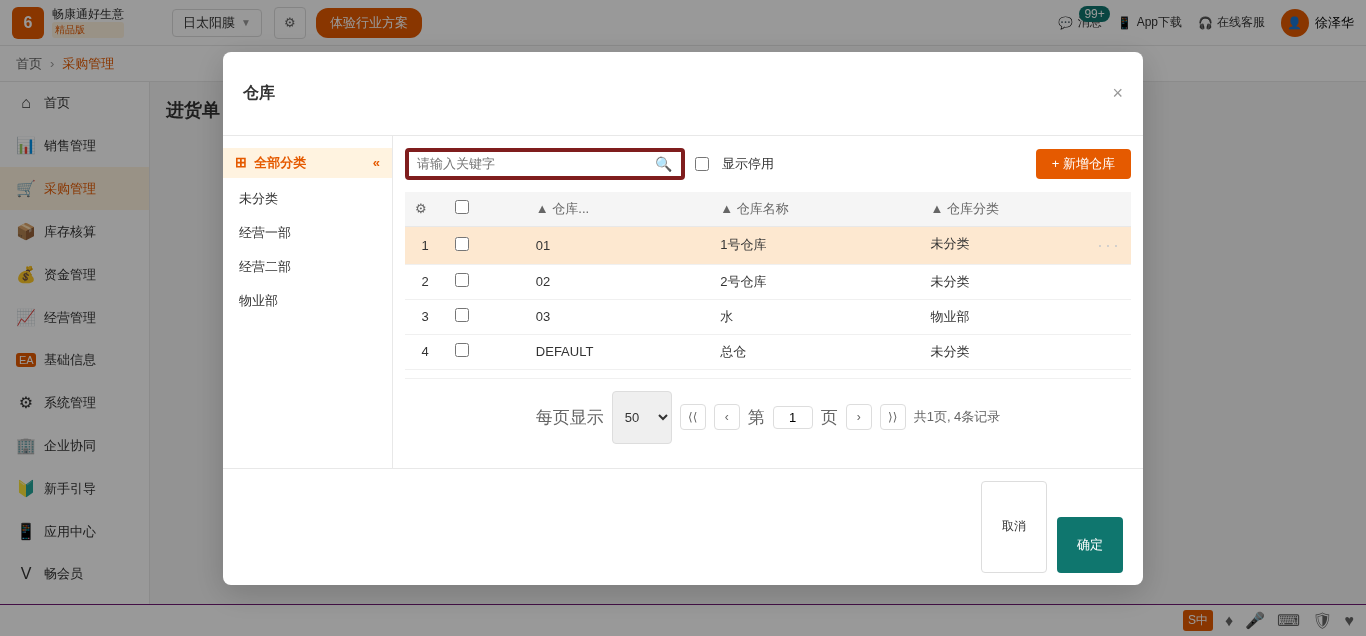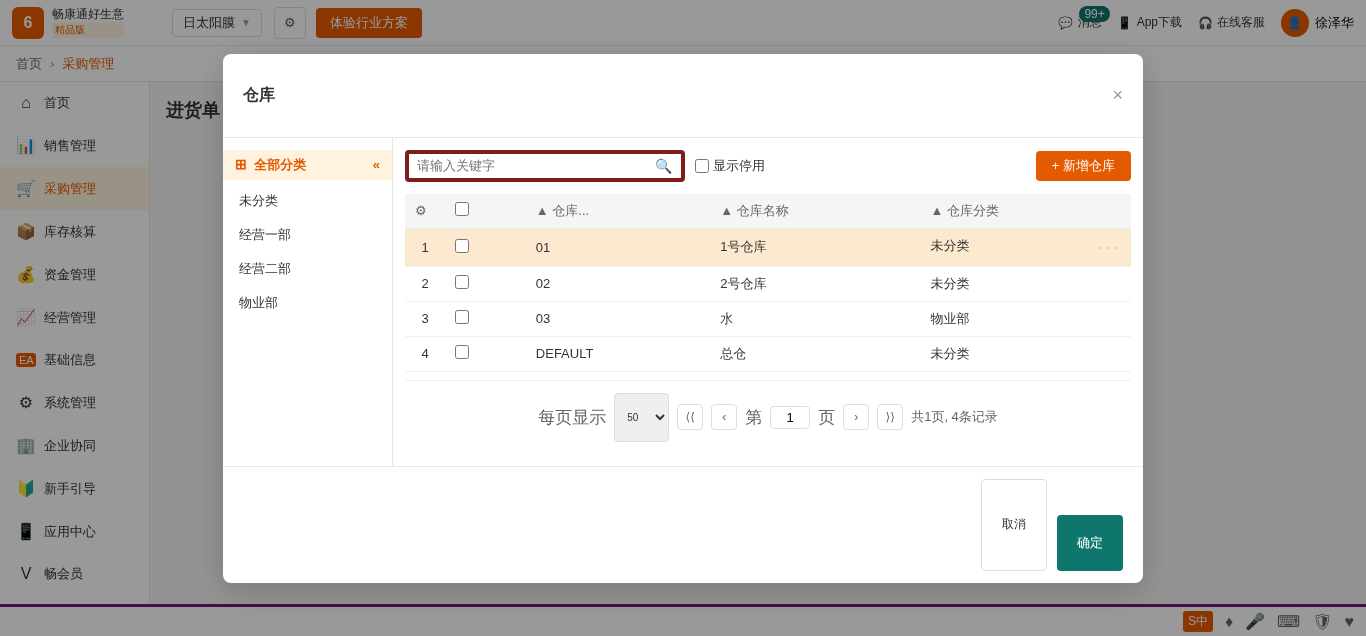--- a/index.html
+++ b/index.html
@@ -40,21 +40,21 @@
     .store-selector .arrow { margin-left: 6px; color: #999; font-size: 10px; }
     .topbar-mid { display: flex; align-items: center; gap: 10px; margin-left: 12px; }
     .settings-btn {
       width: 32px; height: 32px;
       border: 1px solid #ddd; border-radius: 4px;
       display: flex; align-items: center; justify-content: center;
       cursor: pointer; color: #666;
     }
     .trial-btn {
       background: #e55a00; color: #fff;
-      border: none; border-radius: 4px;
+      border: none; border-radius: 12px;
       padding: 6px 14px; cursor: pointer; font-size: 13px;
     }
     .topbar-right {
       margin-left: auto; display: flex; align-items: center; gap: 16px;
     }
     .topbar-right-item {
       display: flex; align-items: center; gap: 4px;
       color: #333; font-size: 12px; cursor: pointer; position: relative;
     }
     .badge {
@@ -148,21 +148,21 @@
     .search-box {
       display: flex; align-items: center;
       border: 4px solid #7f1d1d; border-radius: 4px;
       padding: 4px 8px; background: #fff; flex: 1; max-width: 280px;
     }
     .search-box input {
       border: none; outline: none; font-size: 13px;
       color: #333; background: transparent; flex: 1;
     }
     .search-box .search-icon { color: #999; font-size: 14px; cursor: pointer; }
-    .show-disabled { display: flex; align-items: center; gap: 4px; color: #333; font-size: 13px; cursor: pointer; }
+    .show-disabled { display: flex; align-items: center; gap: 13px; color: #333; font-size: 13px; cursor: pointer; }
     .add-btn {
       background: #e55a00; color: #fff;
       border: none; border-radius: 4px;
       padding: 6px 16px; cursor: pointer; font-size: 13px;
       margin-left: auto;
     }
 
     
     .data-table { width: 100%; border-collapse: collapse; flex: 1; }
     .data-table th {
@@ -184,21 +184,21 @@
     .cb { width: 14px; height: 14px; cursor: pointer; }
 
     
     .pagination {
       display: flex; align-items: center; justify-content: center;
       padding: 12px; gap: 8px; border-top: 1px solid #f0f0f0; margin-top: 8px;
     }
     .page-label { color: #666; font-size: 17px; }
     .page-select {
       border: 1px solid #ddd; border-radius: 4px;
-      padding: 17px 8px; font-size: 10px; color: #333;
+      padding: 17px 8px; font-size: 13px; color: #333;
       cursor: pointer;
     }
     .page-nav {
       width: 26px; height: 26px;
       border: 1px solid #ddd; border-radius: 4px;
       display: flex; align-items: center; justify-content: center;
       cursor: pointer; color: #666; font-size: 12px;
     }
     .page-input {
       width: 40px; border: 1px solid #ddd; border-radius: 4px;
@@ -218,21 +218,21 @@
     }
     .confirm-btn {
       padding: 19px 20px; background: #0f766e;
       color: #fff; border: none; border-radius: 4px;
       cursor: pointer; font-size: 13px; margin-top: 36px;
     }
 
     
     .statusbar {
       height: 32px; background: #fff;
-      border-top: 3px solid #701a75;
+      border-top: 1px solid #701a75;
       display: flex; align-items: center; justify-content: flex-end;
       padding: 0 12px; gap: 12px; position: fixed; bottom: 0; width: 100%;
     }
     .status-icon { font-size: 16px; color: #666; cursor: pointer; }
   </style>
 </head>
 <body>
 
 <div class="topbar">
   <div class="logo-area">

